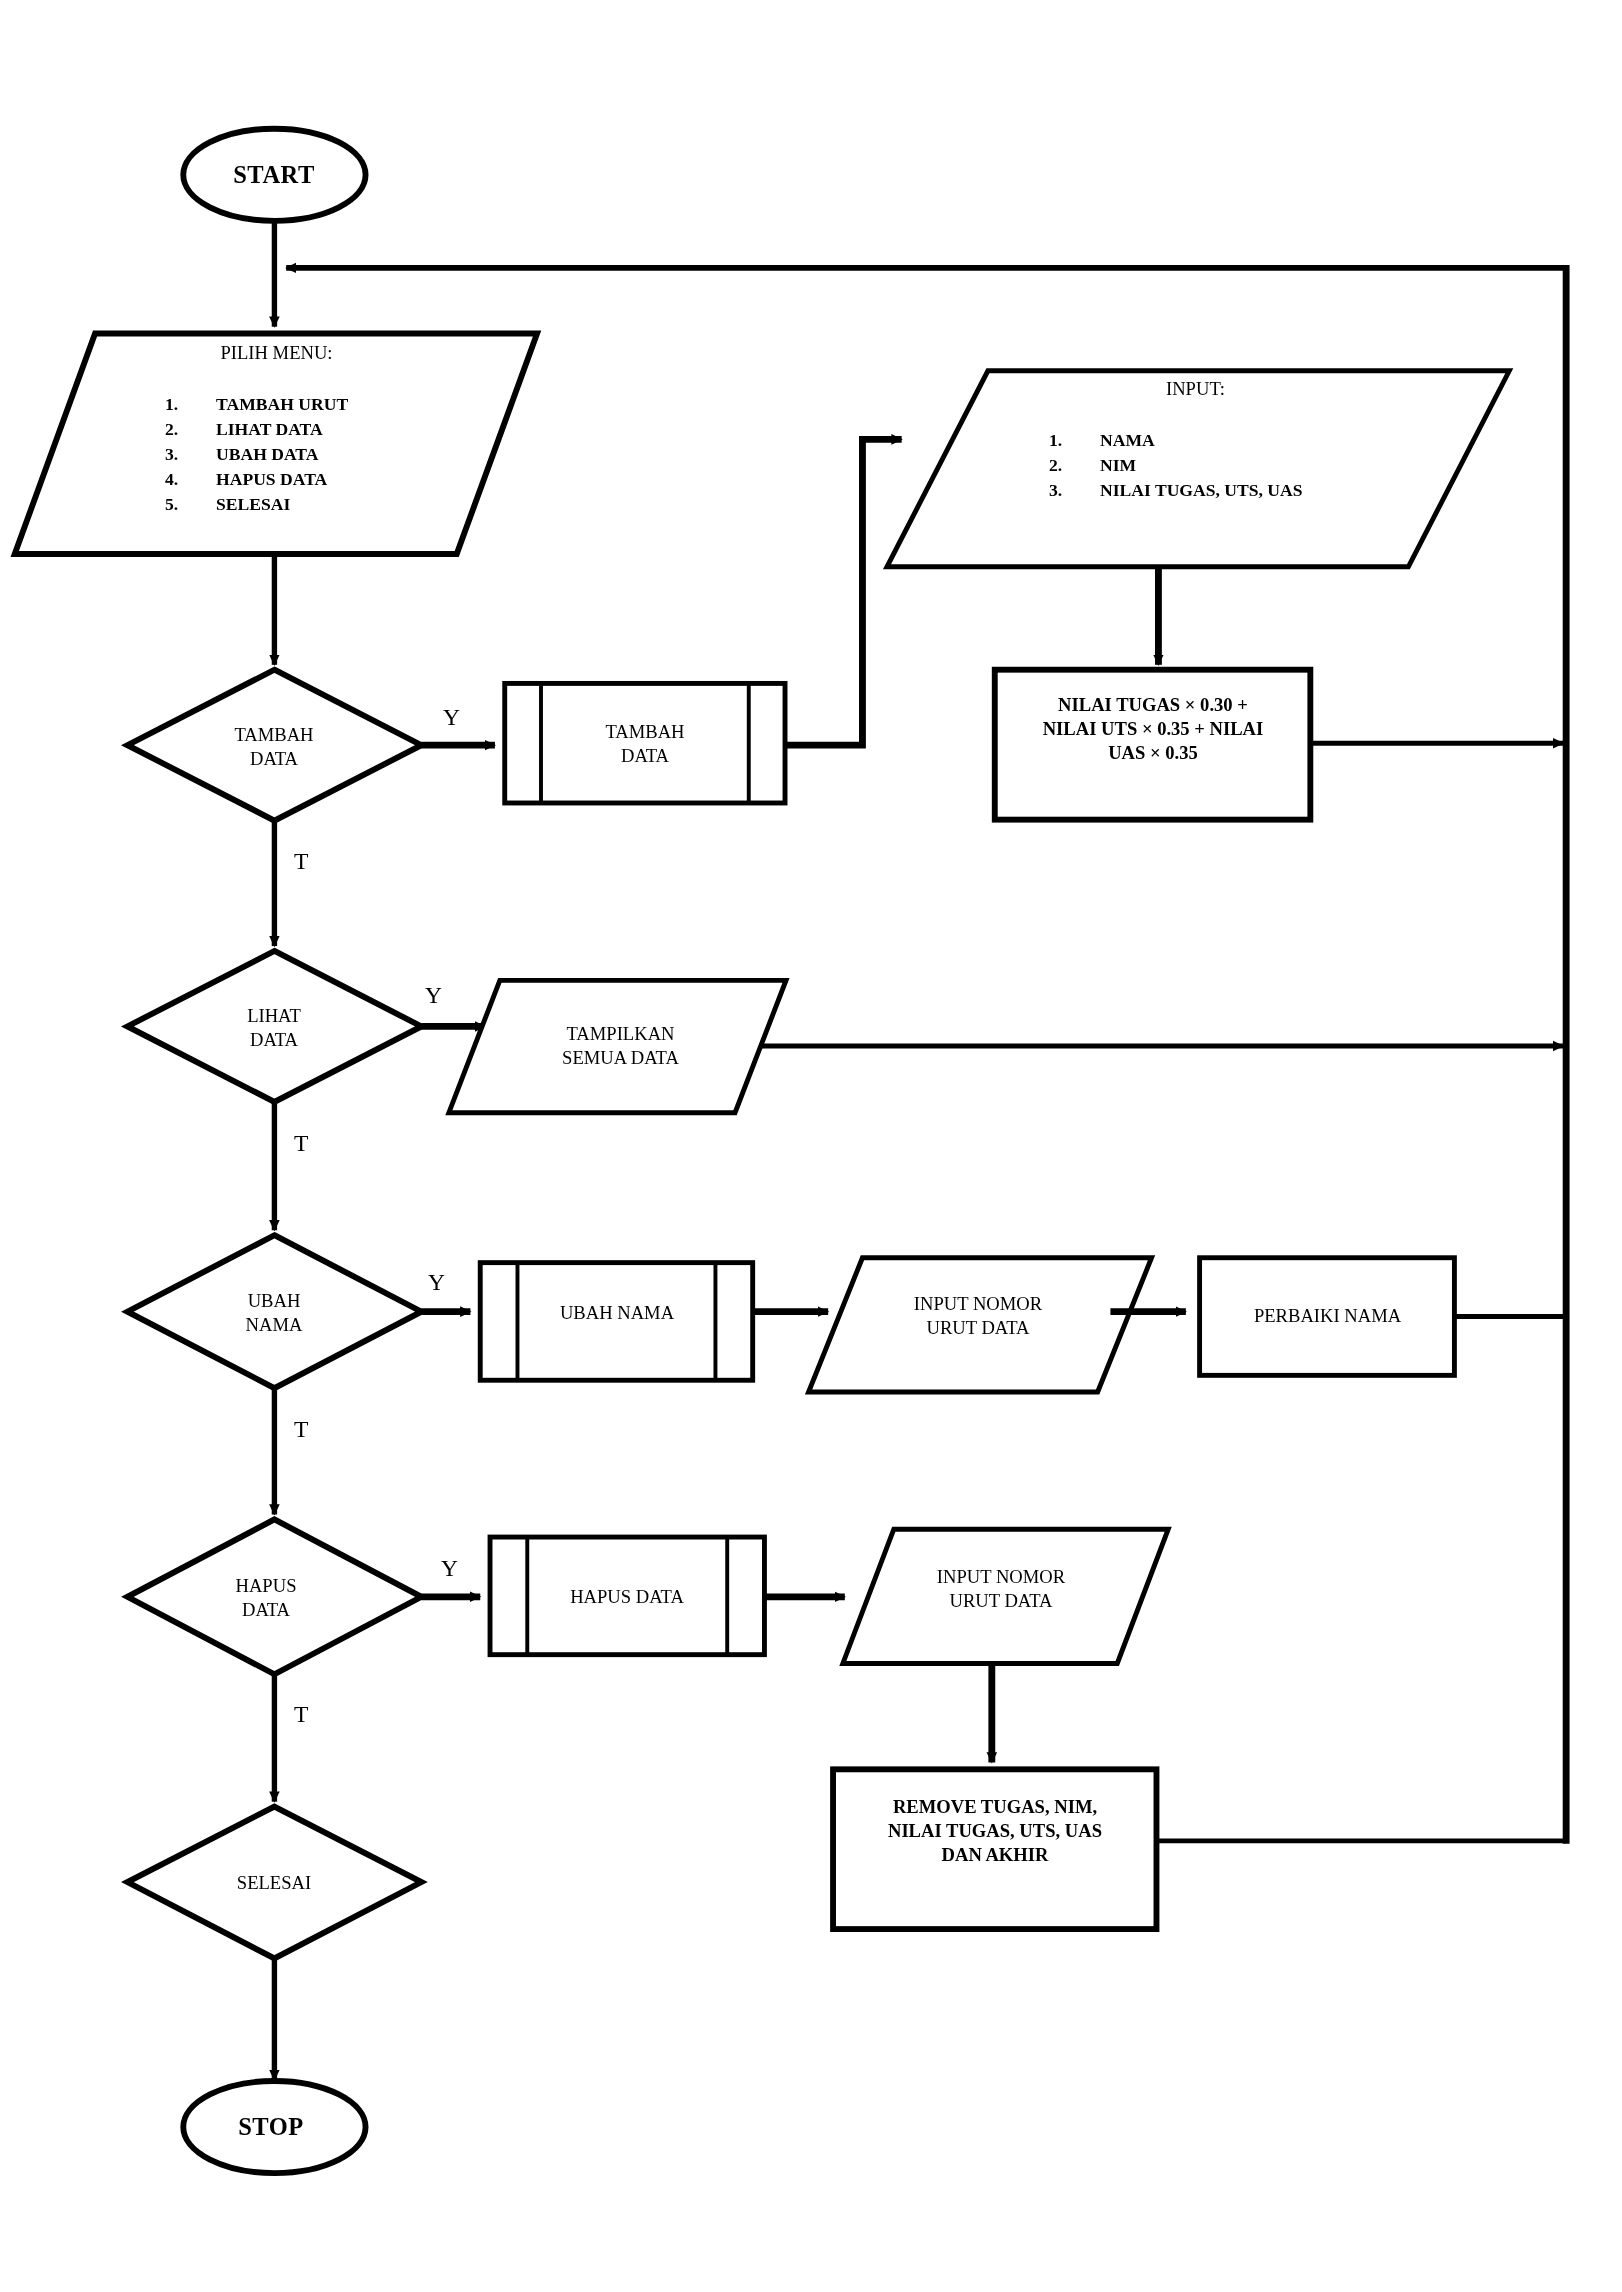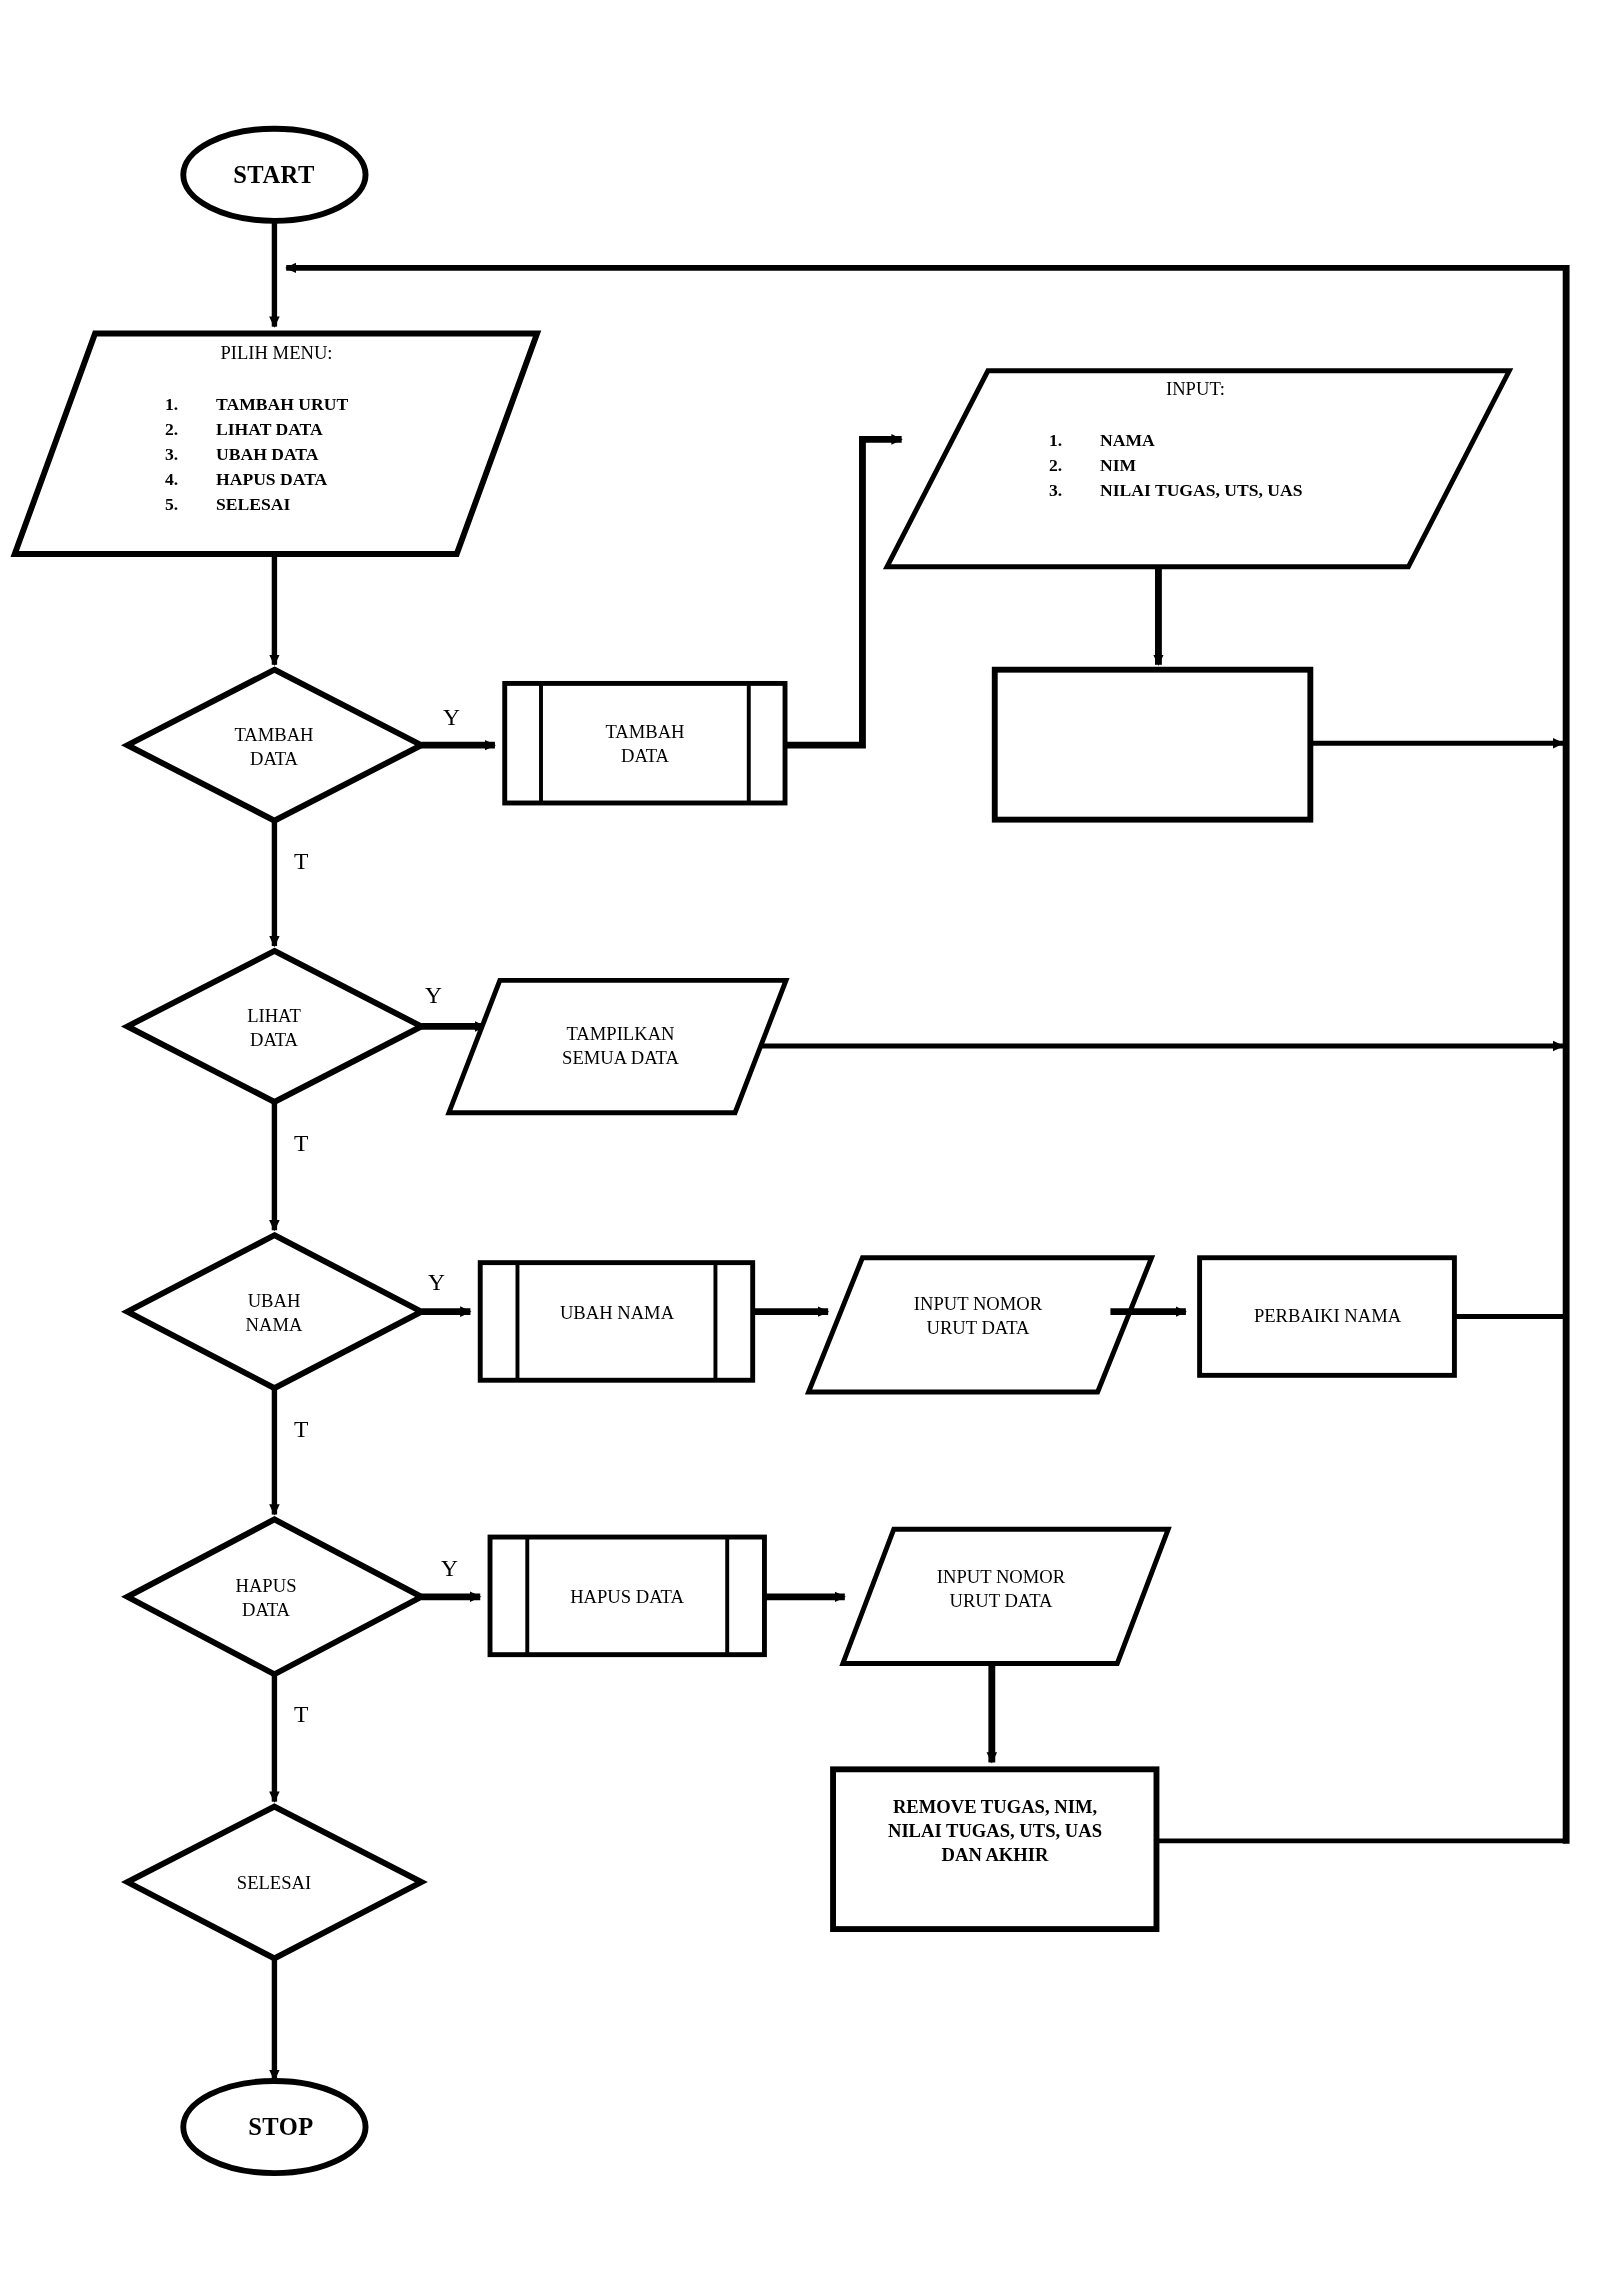--- a/index.html
+++ b/index.html
@@ -221,20 +221,25 @@
     <span>DATA</span>
   </div>
   <div class="yn-label" style="left:443px; top:704px;">Y</div>
   <div class="yn-label" style="left:294px; top:848px;">T</div>
 
   <div class="shape-text t-proc" style="left:541px; top:708px; width:208px; height:71px;">
     <span>TAMBAH</span>
     <span>DATA</span>
   </div>
 
+  <div class="shape-text t-calc" style="left:1002px; top:676px; width:302px; height:106px;">
+    <span>NILAI TUGAS × 0.30 +</span>
+    <span>NILAI UTS × 0.35 + NILAI</span>
+    <span>UAS × 0.35</span>
+  </div>
 
   <div class="shape-text t-diamond" style="left:176px; top:992px; width:196px; height:71px;">
     <span>LIHAT</span>
     <span>DATA</span>
   </div>
   <div class="yn-label" style="left:425px; top:982px;">Y</div>
   <div class="yn-label" style="left:294px; top:1130px;">T</div>
 
   <div class="shape-text t-io" style="left:488px; top:1010px; width:265px; height:71px;">
     <span>TAMPILKAN</span>
@@ -280,16 +285,16 @@
   <div class="shape-text t-remove" style="left:838px; top:1776px; width:314px; height:110px;">
     <span>REMOVE TUGAS, NIM,</span>
     <span>NILAI TUGAS, UTS, UAS</span>
     <span>DAN AKHIR</span>
   </div>
 
   <div class="shape-text t-diamond" style="left:176px; top:1865px; width:196px; height:35px;">
     <span>SELESAI</span>
   </div>
 
-  <div class="shape-text t-stop" style="left:190px; top:2101px; width:182px; height:51px;">STOP</div>
+  <div class="shape-text t-stop" style="left:180px; top:2101px; width:182px; height:51px;">STOP</div>
 
 </div>
 
 
 </body></html>

